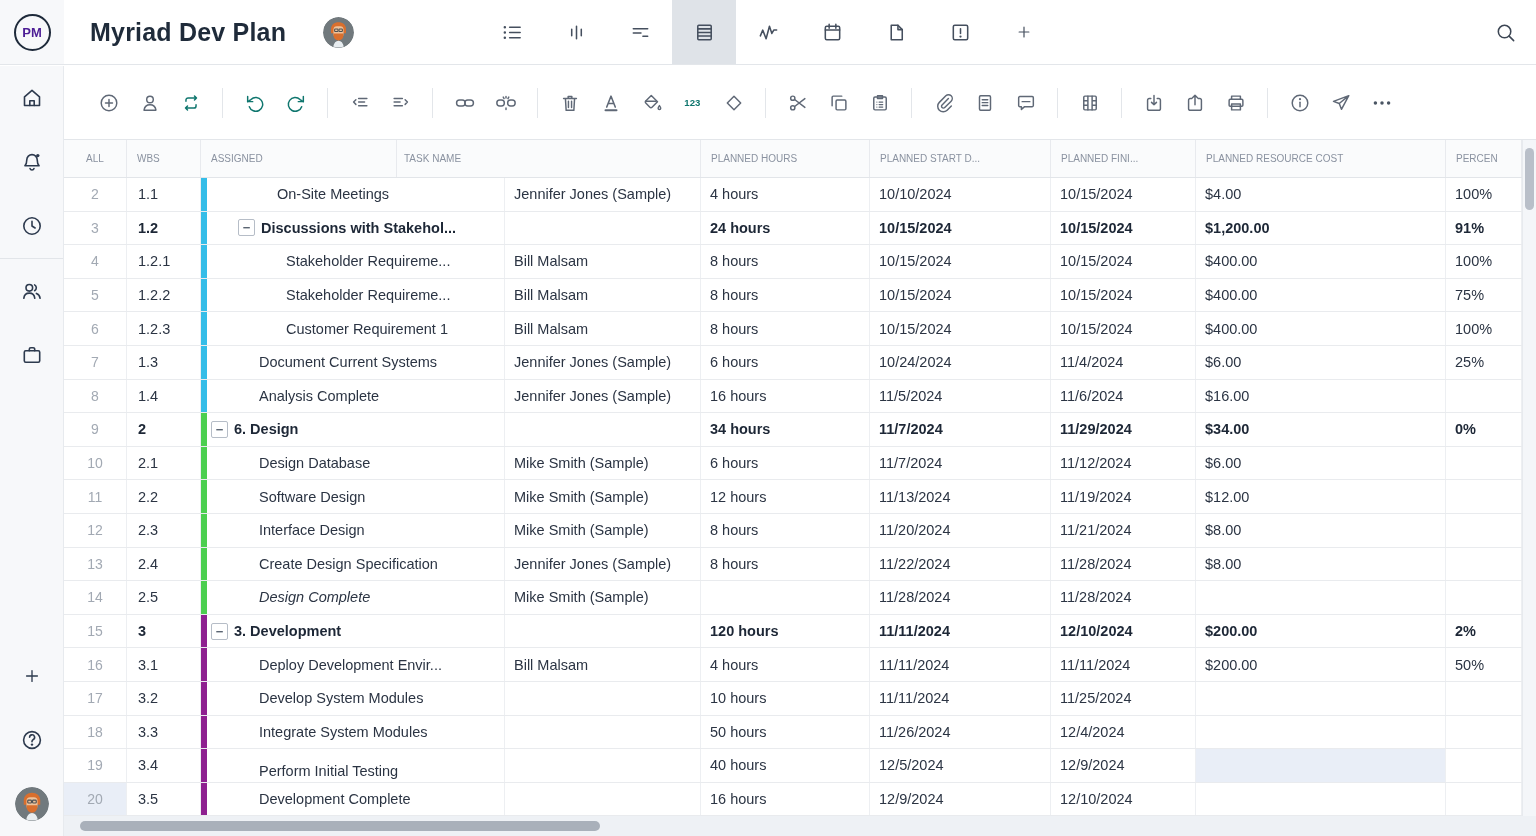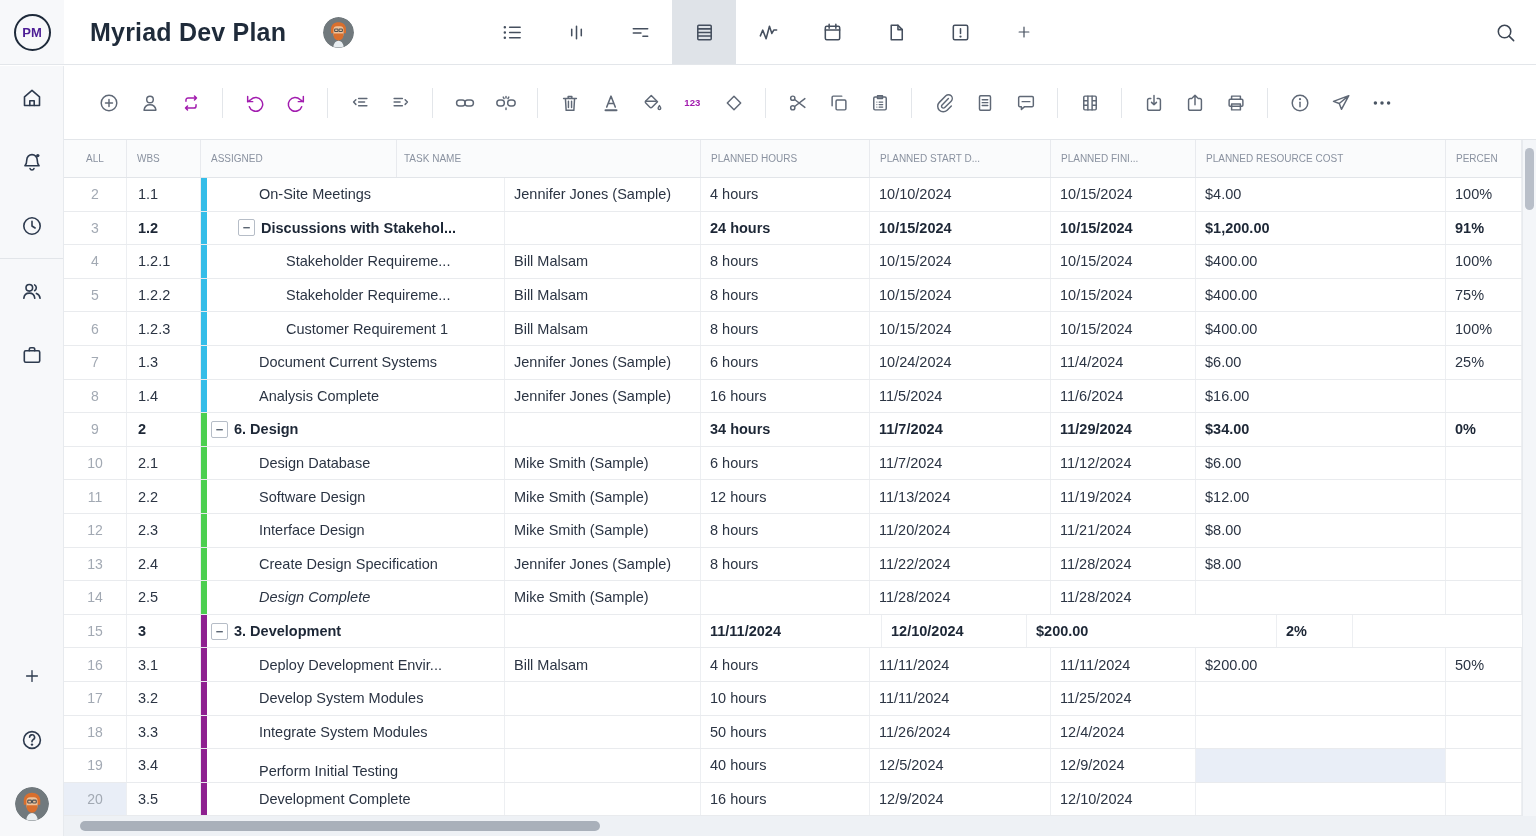--- a/index.html
+++ b/index.html
@@ -16,21 +16,21 @@
          font-size:25px;font-weight:600;color:#1f2b3a;letter-spacing:.2px;}
   .title-avatar{position:absolute;left:323px;top:17px;width:31px;height:31px;border-radius:50%;overflow:hidden;}
   .tabs{position:absolute;left:480px;top:0;height:64px;display:flex;}
   .tab{width:64px;height:64px;display:flex;align-items:center;justify-content:center;color:#454f5e;cursor:pointer;}
   .tab.active{background:#dfe3e8;}
   .search-btn{position:absolute;right:19px;top:21px;color:#3c4654;cursor:pointer;}
   
   .toolbar{position:absolute;top:66px;left:64px;width:1472px;height:74px;background:#fff;
            border-bottom:1px solid #e3e6ea;box-sizing:border-box;display:flex;align-items:center;padding-left:24px;}
   .tbtn{width:41px;height:41px;display:flex;align-items:center;justify-content:center;color:#5f6876;cursor:pointer;}
-  .tbtn.disabled{color:#a21caf;}
+  .tbtn.disabled{color:#0f766e;}
   .tbtn.emph{color:#4a5563;}
   .tdiv{width:1px;height:30px;background:#e3e6ea;margin:0 11px;}
   .tgroup{display:flex;align-items:center;}
   
   .sidebar{position:absolute;top:66px;left:0;width:64px;height:770px;background:#f7f8fa;
            border-right:1px solid #e7eaee;box-sizing:border-box;display:flex;flex-direction:column;align-items:center;}
   .sbtn{width:63px;height:64px;display:flex;align-items:center;justify-content:center;color:#2d3a4e;cursor:pointer;}
   .sdiv{width:63px;height:1px;background:#e2e5e9;}
   .sspacer{flex:1;}
   .savatar{border-radius:50%;overflow:hidden;width:34px;height:34px;}
@@ -405,21 +405,21 @@
       <div class="hcell c-finish">PLANNED FINI...</div>
       <div class="hcell c-cost">PLANNED RESOURCE COST</div>
       <div class="hcell c-pct">PERCEN</div>
     </div>
   <div>
       <div class="row">
         <div class="cell c-num">2</div>
         <div class="cell c-wbs">1.1</div>
         <div class="cell c-task">
           <span class="bar" style="background: rgb(53, 189, 232);"></span>
-          <span class="taskcontent" style="padding-left: 58px;">
+          <span class="taskcontent" style="padding-left: 76px;">
             <span>On-Site Meetings</span>
           </span>
         </div>
         <div class="cell c-assigned">Jennifer Jones (Sample)</div>
         <div class="cell c-hours">4 hours</div>
         <div class="cell c-start">10/10/2024</div>
         <div class="cell c-finish">10/15/2024</div>
         <div class="cell c-cost">$4.00</div>
         <div class="cell c-pct">100%</div>
       </div>
@@ -621,20 +621,21 @@
         <div class="cell c-num">15</div>
         <div class="cell c-wbs b">3</div>
         <div class="cell c-task b">
           <span class="bar" style="background: rgb(142, 33, 144);"></span>
           <span class="taskcontent" style="padding-left: 10px;">
             <span class="collapse">−</span>
             <span>3. Development</span>
           </span>
         </div>
         <div class="cell c-assigned b"></div>
+        <div class="cell c-hours b">120 hours</div>
         <div class="cell c-start b">11/11/2024</div>
         <div class="cell c-finish b">12/10/2024</div>
         <div class="cell c-cost b">$200.00</div>
         <div class="cell c-pct b">2%</div>
       </div>
       <div class="row">
         <div class="cell c-num">16</div>
         <div class="cell c-wbs">3.1</div>
         <div class="cell c-task">
           <span class="bar" style="background: rgb(142, 33, 144);"></span>

